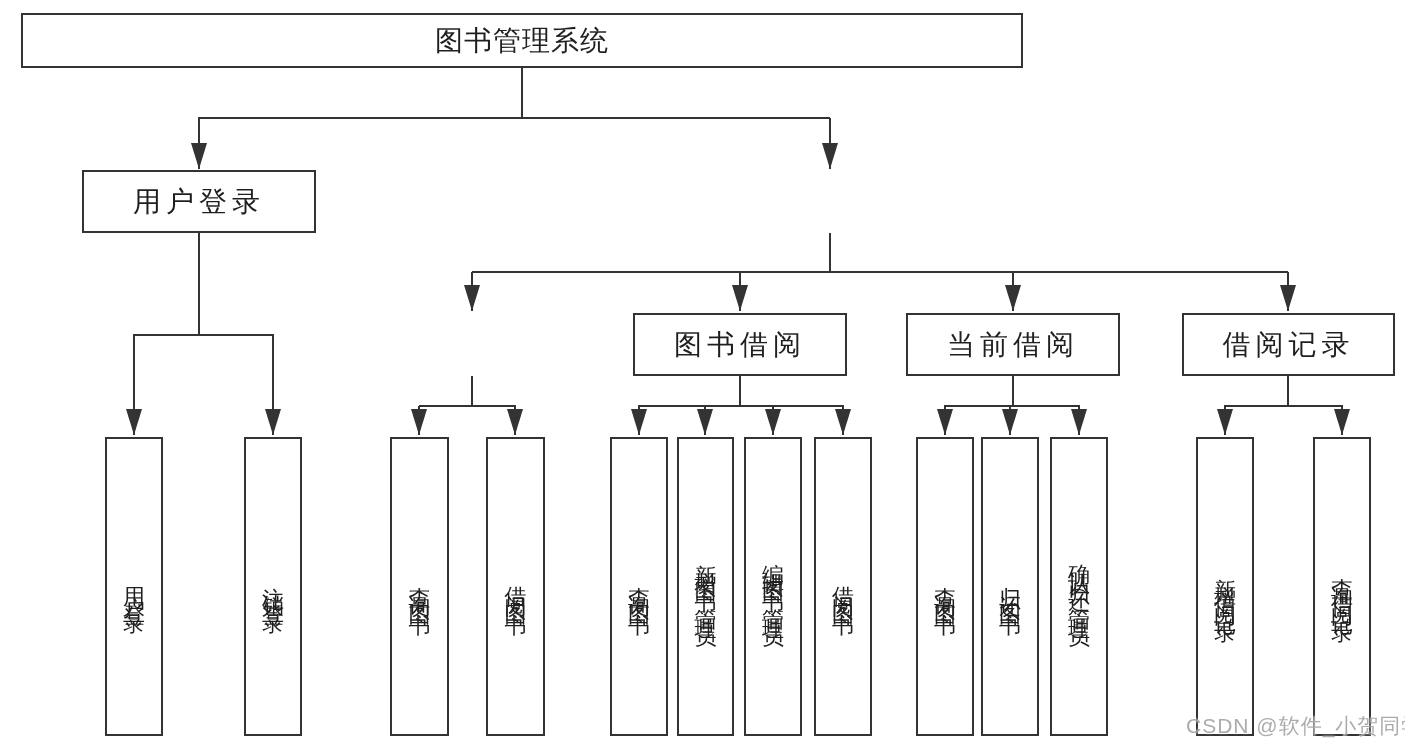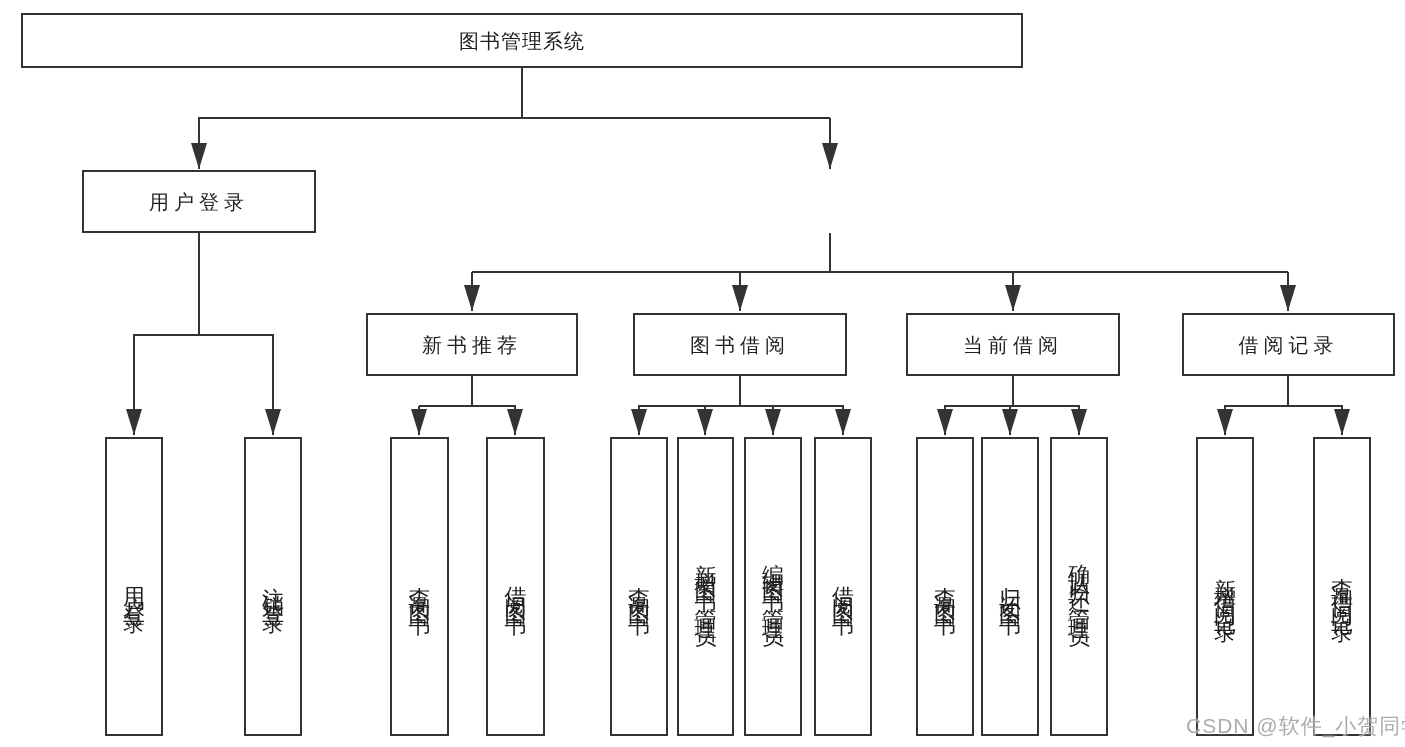--- a/index.html
+++ b/index.html
@@ -26,21 +26,21 @@
     position: absolute;
     box-sizing: border-box;
     border: 2px solid #333333;
     background: #ffffff;
     display: flex;
     align-items: center;
     justify-content: center;
     color: #1f1f1f;
   }
   .h-node span {
-    font-size: 20px;
+    font-size: 28px;
     letter-spacing: 5px;
     white-space: nowrap;
     line-height: 1;
   }
   .h-node.root span { letter-spacing: 1px; }
   .v-node span {
     writing-mode: vertical-rl;
     text-orientation: mixed;
     font-size: 22px;
     letter-spacing: 9px;
@@ -120,23 +120,20 @@
   </svg>
 
   <div class="node h-node root" style="left:21px; top:13px; width:1002px; height:55px">
     <span>图书管理系统</span>
   </div>
 
   <div class="node h-node" style="left:82px; top:170px; width:234px; height:63px">
     <span>用户登录</span>
   </div>
 
-  <div class="node h-node" style="left:366px; top:313px; width:212px; height:63px">
-    <span>新书推荐</span>
-  </div>
   <div class="node h-node" style="left:906px; top:313px; width:214px; height:63px">
     <span>当前借阅</span>
   </div>
   <div class="node h-node" style="left:633px; top:313px; width:214px; height:63px">
     <span>图书借阅</span>
   </div>
   <div class="node h-node" style="left:1182px; top:313px; width:213px; height:63px">
     <span>借阅记录</span>
   </div>
 

